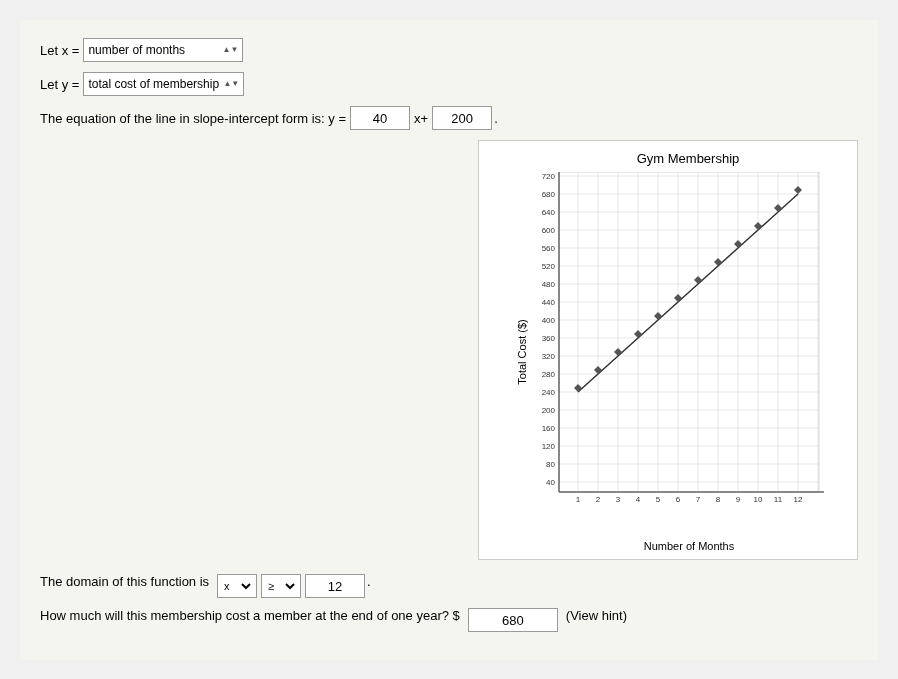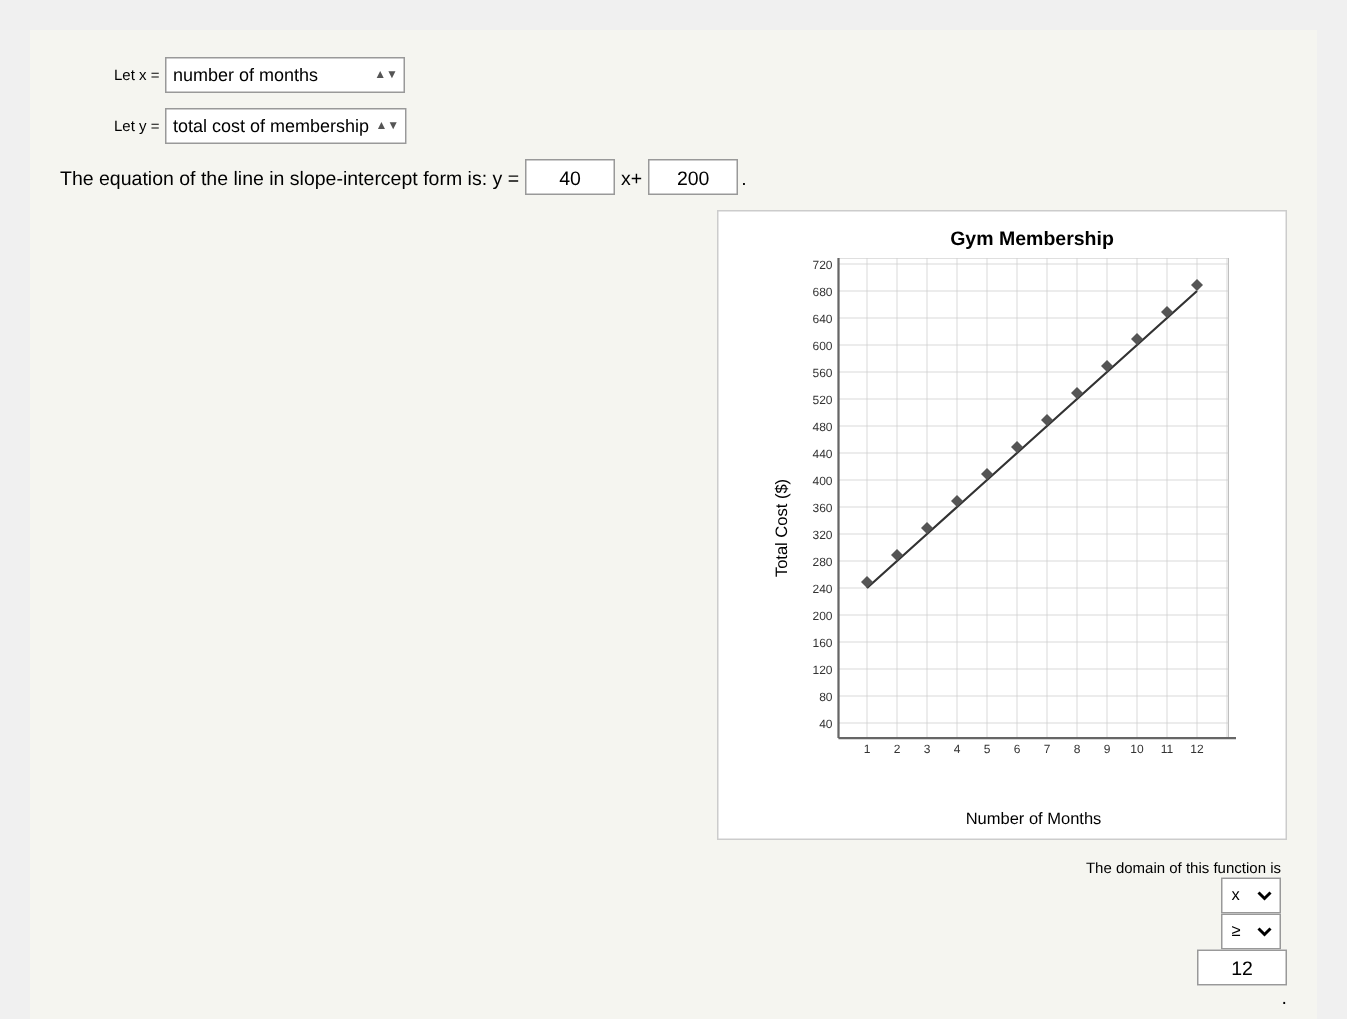--- a/index.html
+++ b/index.html
@@ -16,23 +16,22 @@
       padding: 18px 20px;
       width: 100%;
     }
     .row {
       display: flex;
       align-items: center;
       margin-bottom: 10px;
       flex-wrap: wrap;
     }
     .label-text {
-      font-size: 10px;
+      font-size: 13px;
       margin-right: 4px;
-      margin-left: 36px;
     }
     .select-box {
       border: 1px solid #999;
       background: white;
       padding: 2px 4px;
       font-size: 12px;
       height: 24px;
       display: flex;
       align-items: center;
       position: relative;
@@ -82,21 +81,21 @@
       background: white;
       border: 1px solid #ccc;
       padding: 10px 10px 30px 50px;
       position: relative;
       width: 380px;
       height: 420px;
     }
     .chart-title {
       text-align: center;
       font-size: 13px;
-      font-weight: bold;
+      font-weight: normal;
       margin-bottom: 6px;
     }
     .chart-area {
       position: relative;
       width: 100%;
       height: 360px;
     }
     .y-axis-label {
       position: absolute;
       left: -40px;
@@ -110,24 +109,23 @@
       bottom: -24px;
       left: 50%;
       transform: translateX(-50%);
       font-size: 11px;
     }
     .bottom-section {
       margin-top: 14px;
     }
     .domain-row, .range-row, .cost-row {
       display: flex;
-      align-items: flex-end;
+      align-items: flex-start;
       margin-bottom: 10px;
       flex-wrap: wrap;
-      flex-direction: column;
     }
     .hint-link {
       color: #000;
       font-size: 13px;
       margin-left: 4px;
       text-decoration: none;
     }
     .select-inline {
       border: 1px solid #999;
       background: white;

